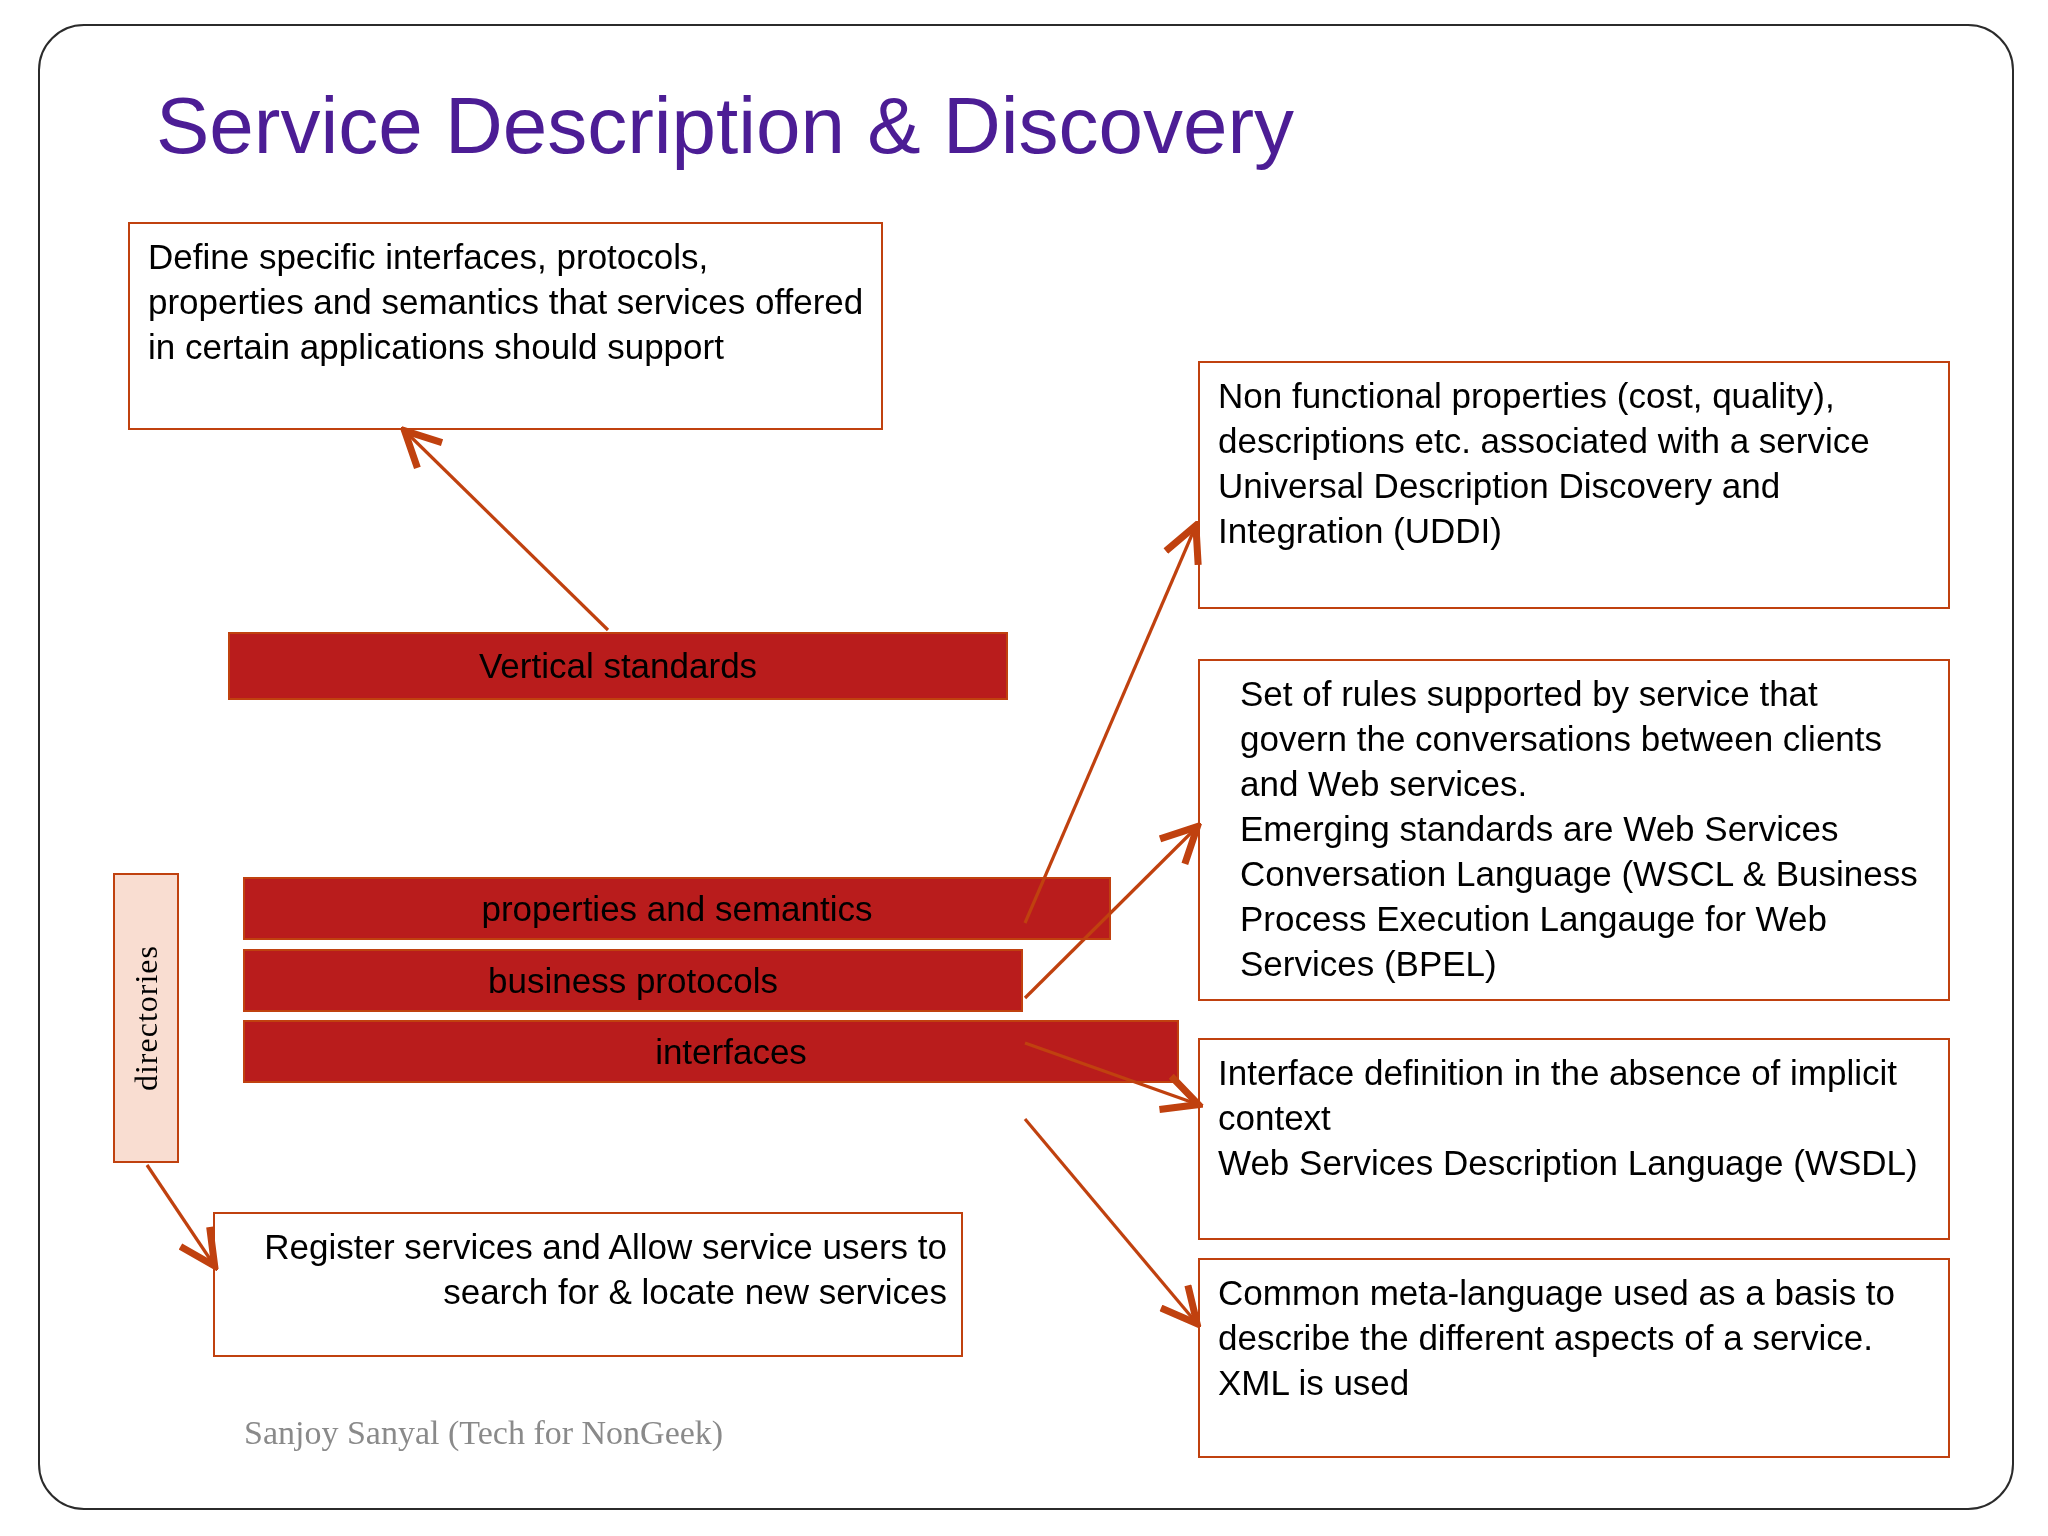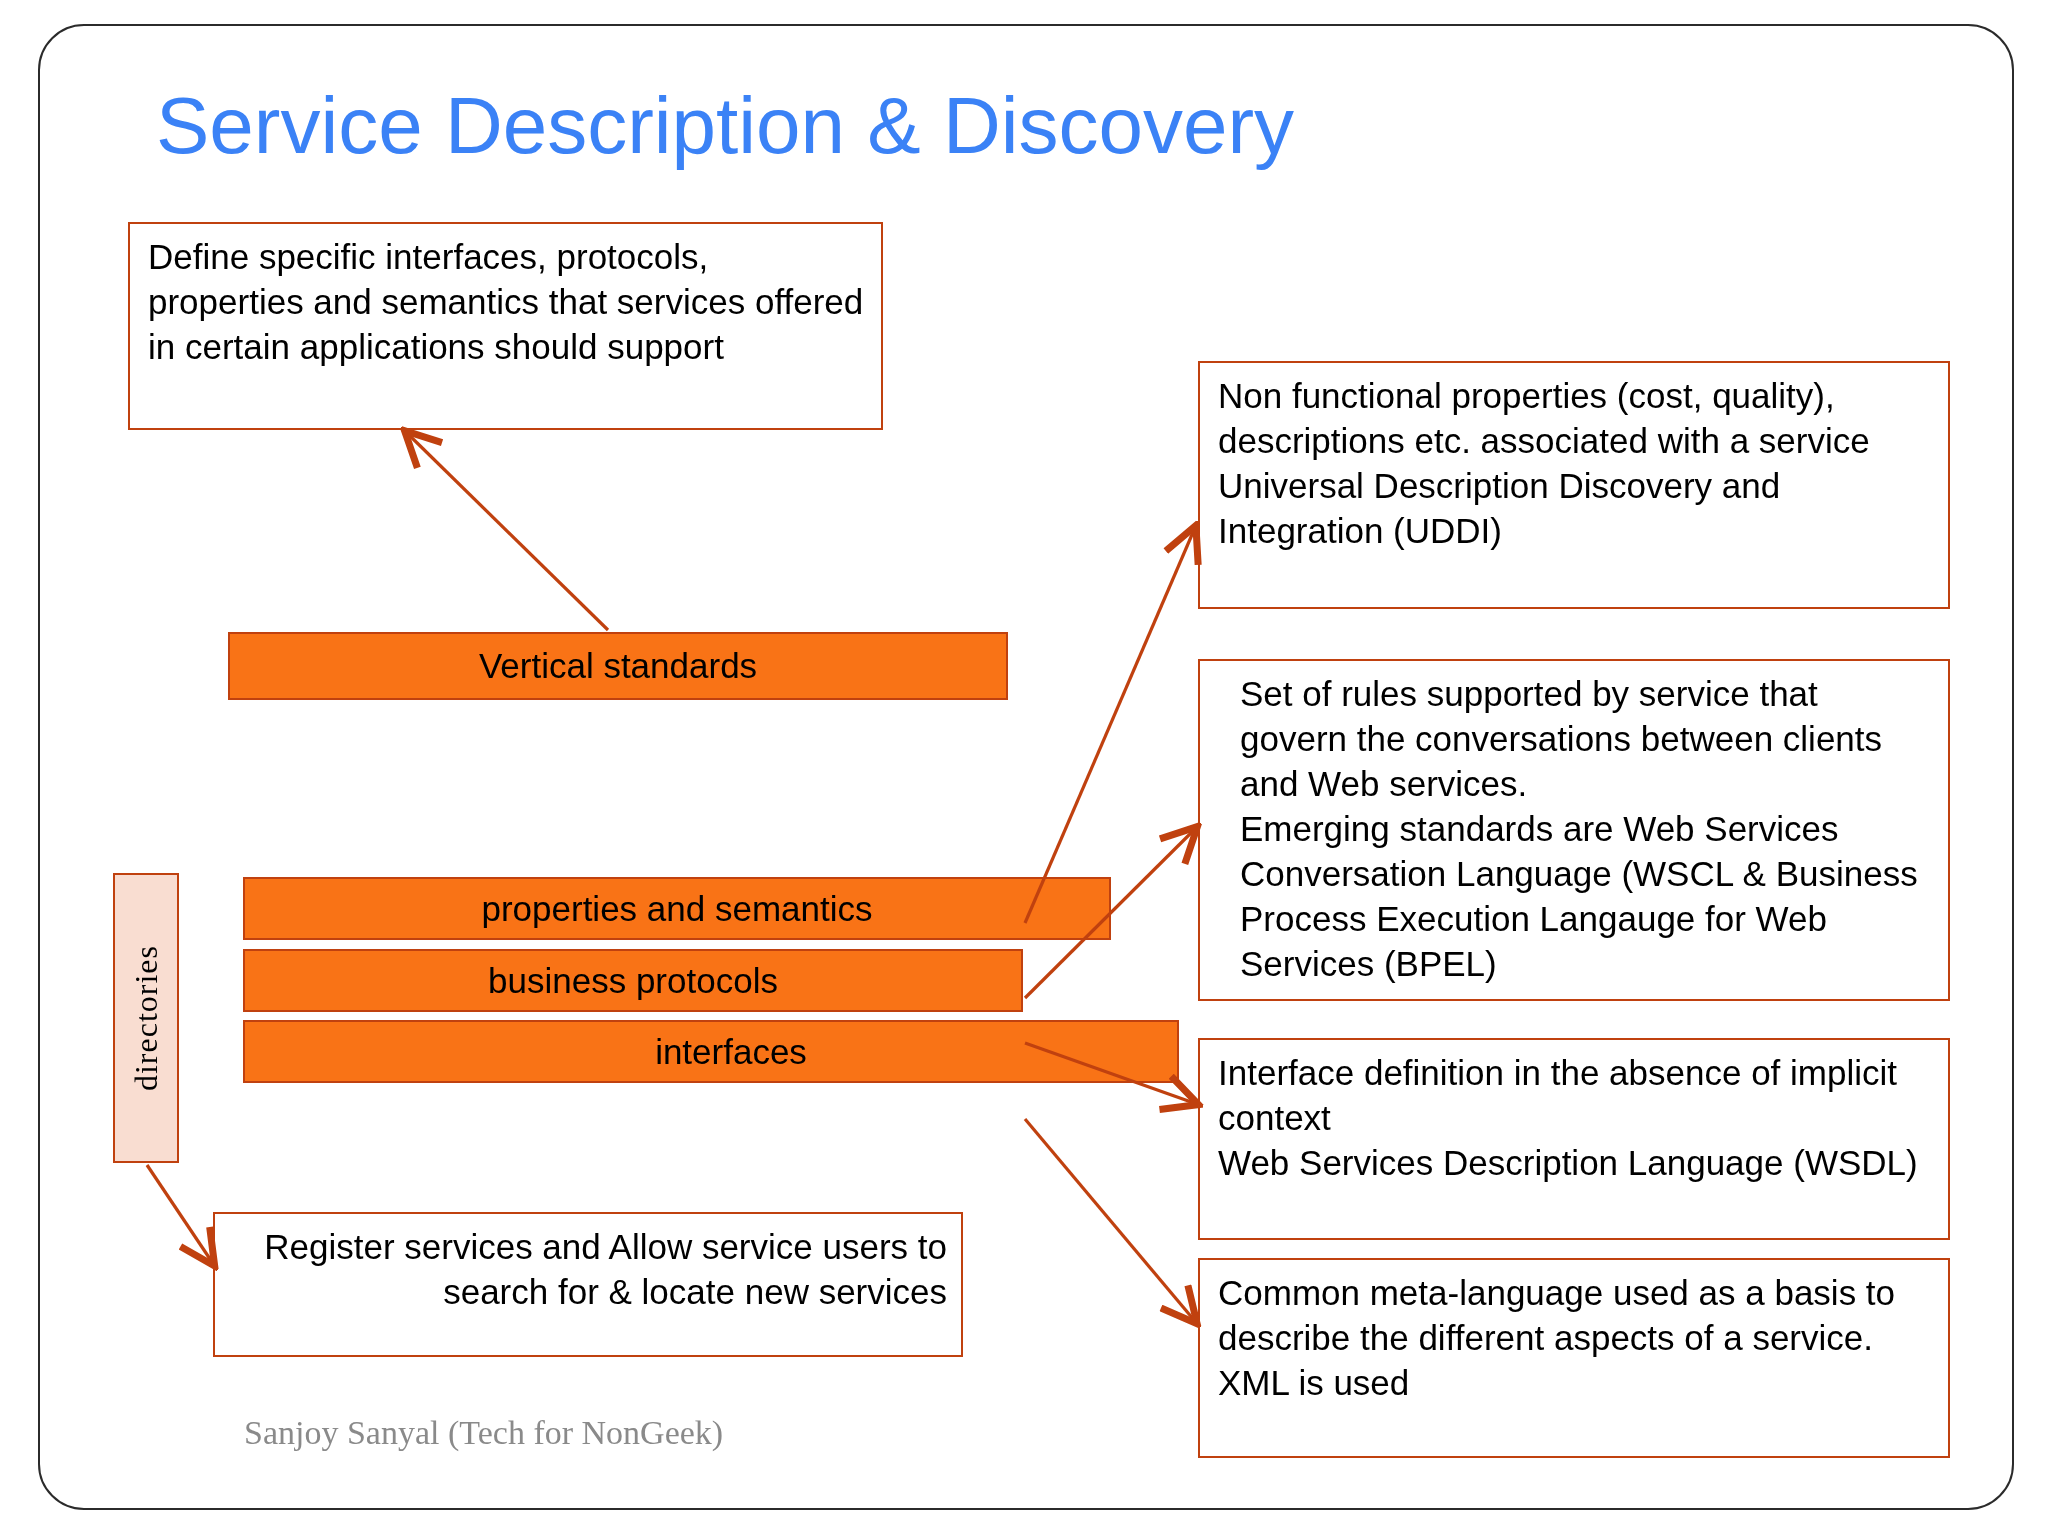--- a/index.html
+++ b/index.html
@@ -33,21 +33,21 @@
     pointer-events: none;
   }
   #title {
     position: absolute;
     left: 0px;
     top: 80px;
     width: 1450px;
     text-align: center;
     font-size: 80px;
     font-weight: 400;
-    color: #3b82f6;
+    color: #4c1d95;
     letter-spacing: 0px;
     font-family: "Liberation Sans", sans-serif;
     white-space: nowrap;
   }
 
   .box {
     position: absolute;
     box-sizing: border-box;
     border: 2px solid #c0410f;
     background: #ffffff;
@@ -58,21 +58,21 @@
   }
   .box .txt {
     display: block;
     padding: 10px 14px 10px 18px;
     white-space: pre-line;
   }
   .fillbox {
     position: absolute;
     box-sizing: border-box;
     border: 2px solid #c0410f;
-    background: #f97316;
+    background: #b91c1c;
     color: #000000;
     font-size: 35px;
     font-family: "Liberation Sans", sans-serif;
     display: flex;
     align-items: center;
     justify-content: center;
   }
   #directories {
     position: absolute;
     left: 113px;

